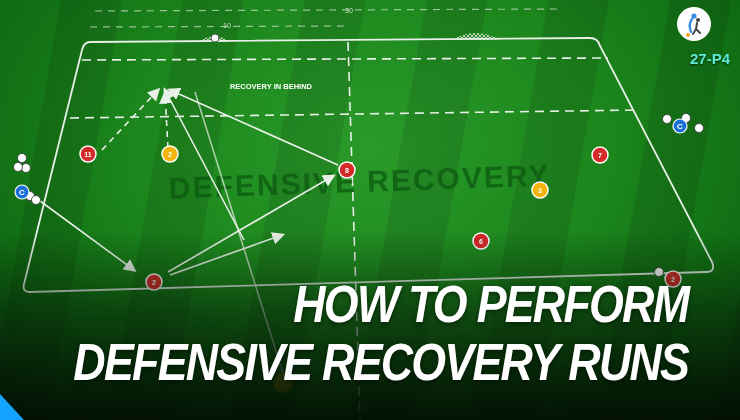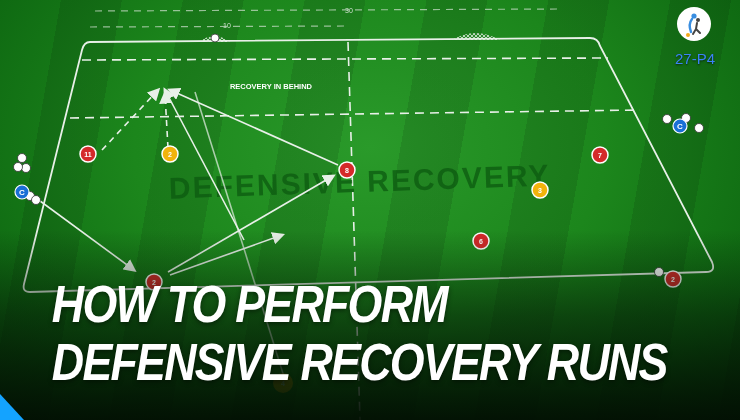--- a/index.html
+++ b/index.html
@@ -5,28 +5,28 @@
   html, body { margin: 0; padding: 0; }
   body { width: 740px; height: 420px; overflow: hidden; background: #0a3a0a; position: relative; font-family: "Liberation Sans", sans-serif; }
   .pitch { position: absolute; left: 0; top: 0; width: 740px; height: 420px;
     background:
       repeating-linear-gradient(100deg, rgba(0,0,0,0) 0px, rgba(0,0,0,0) 60px, rgba(0,0,0,0.10) 60px, rgba(0,0,0,0.10) 120px),
       radial-gradient(ellipse at 50% 35%, #2a9a2a 0%, #1c861c 45%, #0f6a12 80%, #0a4d0c 100%);
   }
   .bottom-fade { position: absolute; left: 0; right: 0; bottom: 0; height: 190px;
     background: linear-gradient(to bottom, rgba(4,20,4,0) 0%, rgba(4,24,6,0.55) 45%, rgba(2,14,3,0.95) 100%); }
   svg.field { position: absolute; left: 0; top: 0; }
-  .title-block { position: absolute; left: 0; right: 0; top: 278px; text-align: left; }
+  .title-block { position: absolute; left: 0; right: 0; top: 278px; text-align: right; }
   .title-line { display: block; color: #ffffff; font-weight: 700; font-style: italic;
     font-family: "Liberation Sans", sans-serif; letter-spacing: -2px; transform: scaleX(0.86);
     text-shadow: 0 2px 6px rgba(0,0,0,0.45); line-height: 1; }
   .title-line.l1 { font-size: 52px; }
   .title-line.l2 { font-size: 52px; margin-top: 6px; }
   .logo { position: absolute; left: 677px; top: 7px; width: 34px; height: 34px; border-radius: 50%; background: #fff; }
-  .code { position: absolute; left: 660px; top: 50px; width: 70px; text-align: center; color: #3b82f6; font-weight: 400; font-size: 15px; text-shadow: 0 1px 2px rgba(0,0,0,0.6); }
+  .code { position: absolute; left: 660px; top: 50px; width: 70px; text-align: right; color: #5eead4; font-weight: 700; font-size: 15px; text-shadow: 0 1px 2px rgba(0,0,0,0.6); }
   .corner-tri { position: absolute; left: 0; bottom: 0; width: 0; height: 0; border-bottom: 26px solid #14a3ff; border-right: 24px solid transparent; }
 </style>
 </head>
 <body>
 
 <div class="pitch"></div>
 
 <svg class="field" width="740" height="420" viewBox="0 0 740 420">
   <defs>
     <marker id="arr" markerWidth="8" markerHeight="8" refX="6" refY="4" orient="auto">

